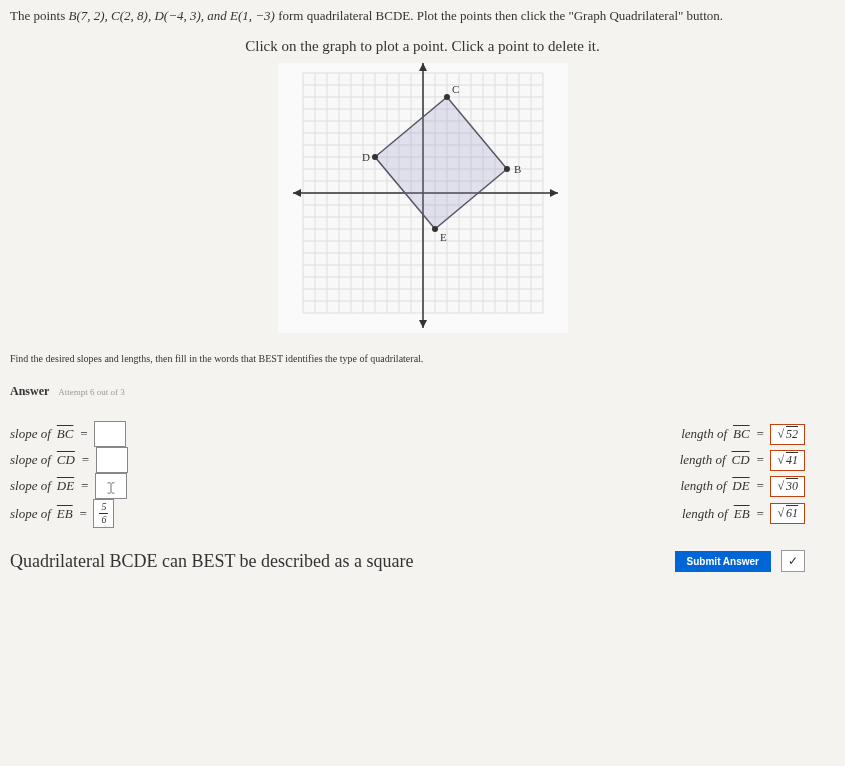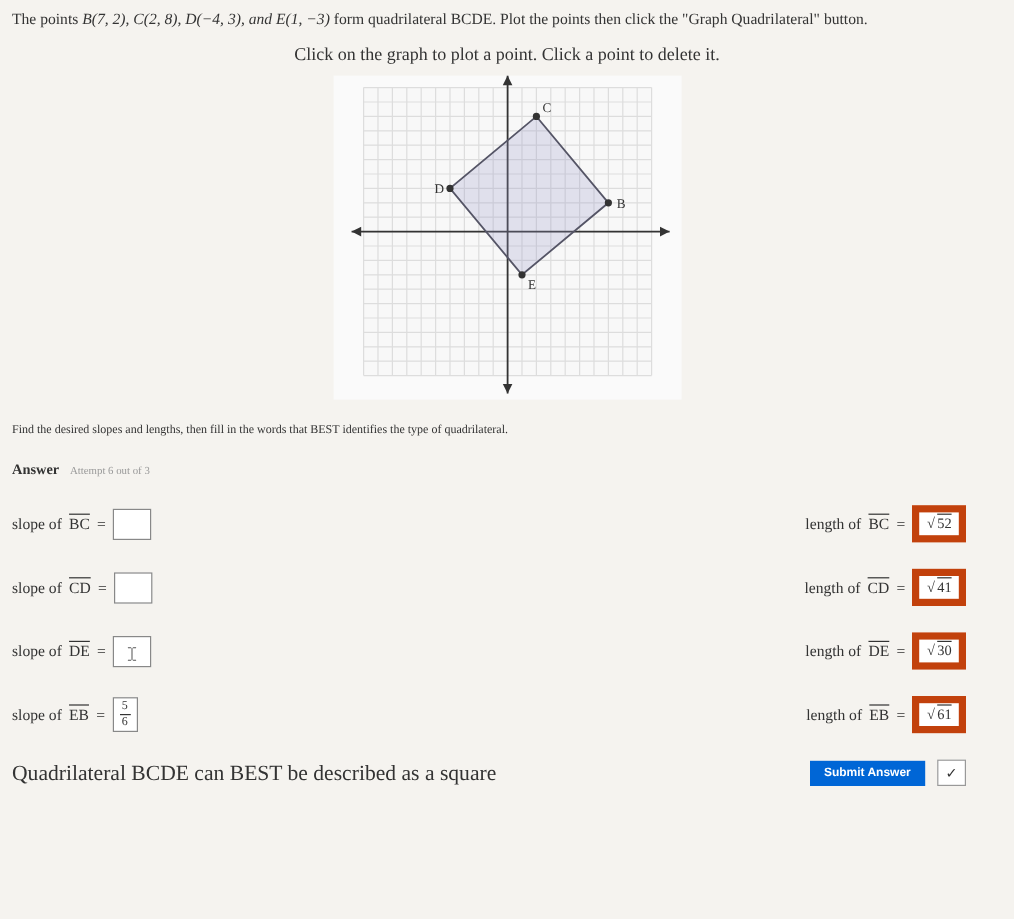--- a/index.html
+++ b/index.html
@@ -42,22 +42,22 @@
       margin-bottom: 22px;
     }
     .answer-header .attempt {
       font-size: 9px;
       color: #999;
       margin-left: 6px;
     }
     .answer-grid {
       display: grid;
       grid-template-columns: 1fr 1fr;
-      row-gap: 22px;
       margin-bottom: 22px;
+      font-style: italic;
     }
     .field-row {
       display: flex;
       align-items: center;
       gap: 6px;
       font-size: 13px;
     }
     .right-col { justify-content: flex-end; padding-right: 30px; }
     .input-box {
       border: 1px solid #888;
@@ -77,21 +77,21 @@
       align-items: center;
       font-size: 10px;
       line-height: 1;
       border: 1px solid #888;
       background: #fff;
       padding: 2px 5px;
     }
     .frac .num { border-bottom: 1px solid #333; padding: 0 2px 1px; }
     .frac .den { padding-top: 1px; }
     .sqrt-box {
-      border: 6px solid #c2410c;
+      border: 1px solid #c2410c;
       background: #fff;
       padding: 2px 6px;
       font-size: 12px;
       display: inline-flex;
       align-items: flex-start;
     }
     .sqrt-sym::before { content: "√"; margin-right: 1px; }
     .sqrt-val { text-decoration: overline; padding-left: 1px; }
     .bottom-row {
       display: flex;

